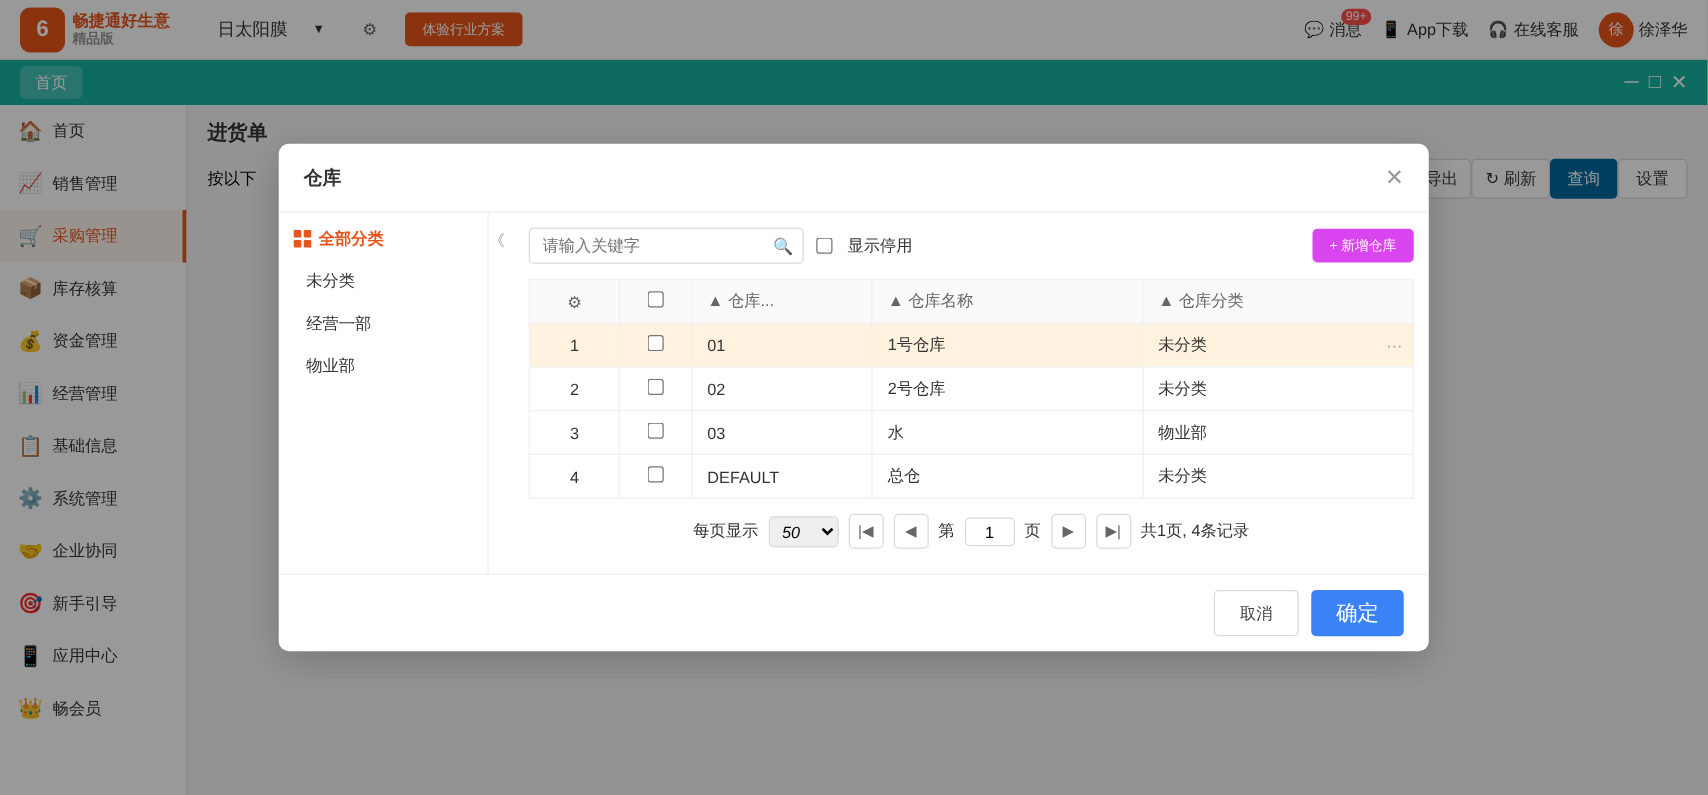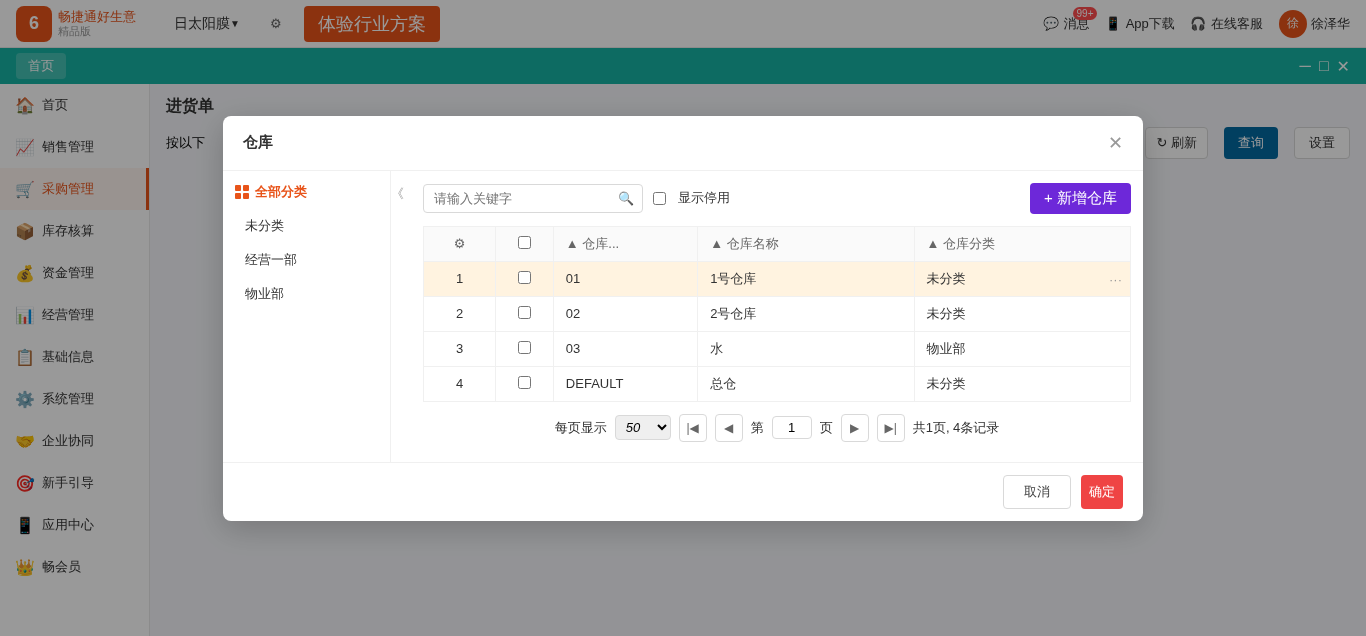--- a/index.html
+++ b/index.html
@@ -2,25 +2,25 @@
 <html><head>
   <meta charset="utf-8">
   <style>
     * { box-sizing: border-box; margin: 0; padding: 0; }
     body { font-family: 'Microsoft YaHei', Arial, sans-serif; font-size: 13px; background: #f0f2f5; overflow: hidden; width: 1366px; height: 636px; }
 
     
     .topbar { height: 48px; background: #fff; display: flex; align-items: center; padding: 0 16px; border-bottom: 1px solid #e8e8e8; position: relative; z-index: 10; }
     .topbar-logo { width: 150px; display: flex; align-items: center; gap: 6px; }
     .logo-icon { width: 36px; height: 36px; background: #e8541a; border-radius: 8px; display: flex; align-items: center; justify-content: center; color: white; font-size: 18px; font-weight: bold; }
-    .logo-text { color: #e8541a; font-size: 13px; font-weight: normal; line-height: 1.2; }
+    .logo-text { color: #e8541a; font-size: 13px; font-weight: bold; line-height: 1.2; }
     .topbar-mid { flex: 1; display: flex; align-items: center; gap: 12px; }
-    .store-selector { display: flex; align-items: center; gap: 0; font-size: 14px; color: #333; cursor: pointer; padding: 4px 8px; border-radius: 4px; }
+    .store-selector { display: flex; align-items: center; gap: 20px; font-size: 14px; color: #333; cursor: pointer; padding: 4px 8px; border-radius: 4px; }
     .gear-btn { width: 32px; height: 32px; display: flex; align-items: center; justify-content: center; cursor: pointer; color: #666; }
-    .experience-btn { background: #e8541a; color: white; border: none; padding: 6px 14px; border-radius: 4px; cursor: pointer; font-size: 18px; }
+    .experience-btn { background: #e8541a; color: white; border: none; padding: 6px 14px; border-radius: 4px; cursor: pointer; font-size: 11px; }
     .topbar-right { display: flex; align-items: center; gap: 16px; }
     .badge-item { display: flex; align-items: center; gap: 4px; cursor: pointer; color: #333; font-size: 13px; position: relative; }
     .badge { background: #ff4d4f; color: white; font-size: 10px; padding: 1px 4px; border-radius: 10px; position: absolute; top: -8px; right: -8px; }
     .user-info { display: flex; align-items: center; gap: 4px; cursor: pointer; color: #333; }
     .avatar { width: 28px; height: 28px; background: #e8541a; border-radius: 50%; display: flex; align-items: center; justify-content: center; color: white; font-size: 12px; }
 
     
     .subnav { height: 36px; background: #17b3a3; display: flex; align-items: center; padding: 0 16px; gap: 2px; }
     .subnav-item { color: white; padding: 4px 12px; border-radius: 4px; cursor: pointer; font-size: 13px; }
     .subnav-item.active { background: rgba(255,255,255,0.2); }
@@ -31,21 +31,21 @@
     
     .sidebar { width: 150px; background: #fff; border-right: 1px solid #e8e8e8; flex-shrink: 0; }
     .sidebar-item { display: flex; align-items: center; gap: 8px; padding: 12px 16px; cursor: pointer; color: #333; font-size: 13px; }
     .sidebar-item.active { background: #fff5f0; color: #e8541a; border-right: 3px solid #e8541a; }
     .sidebar-icon { width: 18px; height: 18px; display: flex; align-items: center; justify-content: center; font-size: 16px; }
 
     
     .content { flex: 1; padding: 12px 16px; background: #f5f6fa; overflow: auto; }
     .page-title { font-size: 16px; font-weight: bold; color: #333; margin-bottom: 10px; }
     .toolbar { display: flex; align-items: center; gap: 8px; margin-bottom: 10px; flex-wrap: wrap; }
-    .toolbar-right { margin-left: auto; display: flex; gap: 16px; }
+    .toolbar-right { margin-left: auto; display: flex; gap: 0; }
     .btn-primary { background: #0369a1; color: white; border: none; padding: 6px 14px; border-radius: 4px; cursor: pointer; font-size: 13px; }
     .btn-default { background: #fff; color: #333; border: 1px solid #d9d9d9; padding: 6px 14px; border-radius: 4px; cursor: pointer; font-size: 13px; }
     .btn-icon { background: #fff; color: #333; border: 1px solid #d9d9d9; padding: 6px 10px; border-radius: 4px; cursor: pointer; font-size: 13px; display: flex; align-items: center; gap: 4px; }
 
     
     .overlay { position: fixed; top: 0; left: 0; width: 100%; height: 100%; background: rgba(0,0,0,0.4); z-index: 100; display: flex; align-items: center; justify-content: center; }
 
     
     .modal { background: white; border-radius: 8px; width: 920px; max-height: 580px; display: flex; flex-direction: column; position: relative; box-shadow: 0 8px 32px rgba(0,0,0,0.2); }
     .modal-header { padding: 16px 20px; border-bottom: 1px solid #f0f0f0; display: flex; align-items: center; justify-content: space-between; }
@@ -62,21 +62,21 @@
     .cat-item { padding: 8px 10px; cursor: pointer; color: #333; font-size: 13px; border-radius: 4px; }
     .cat-collapse { width: 20px; display: flex; align-items: flex-start; padding-top: 14px; cursor: pointer; color: #999; }
 
     
     .table-panel { flex: 1; display: flex; flex-direction: column; padding: 12px; }
     .table-toolbar { display: flex; align-items: center; gap: 10px; margin-bottom: 12px; }
     .search-input { border: 1px solid #d9d9d9; border-radius: 4px; padding: 6px 32px 6px 10px; font-size: 13px; width: 220px; outline: none; }
     .search-wrap { position: relative; }
     .search-icon { position: absolute; right: 8px; top: 50%; transform: translateY(-50%); color: #999; cursor: pointer; }
     .checkbox-label { display: flex; align-items: center; gap: 12px; font-size: 13px; color: #333; cursor: pointer; }
-    .add-btn { background: #6d28d9; color: white; border: none; padding: 6px 14px; border-radius: 4px; cursor: pointer; font-size: 15px; margin-left: auto; }
+    .add-btn { background: #d946ef; color: white; border: none; padding: 6px 14px; border-radius: 4px; cursor: pointer; font-size: 11px; margin-left: auto; }
 
     
     .data-table { width: 100%; border-collapse: collapse; font-size: 13px; }
     .data-table th { background: #fafafa; border: 1px solid #f0f0f0; padding: 8px 12px; color: #666; font-weight: normal; text-align: left; }
     .data-table td { border: 1px solid #f0f0f0; padding: 8px 12px; color: #333; }
     .data-table tr.highlighted td { background: #fff3e0; }
     .th-center { text-align: center !important; }
     .td-center { text-align: center; }
     .col-num { width: 50px; }
     .col-check { width: 40px; }
@@ -87,21 +87,21 @@
     
     .pagination { display: flex; align-items: center; justify-content: center; gap: 8px; padding: 12px 0 8px; font-size: 13px; color: #333; }
     .page-select { border: 1px solid #d9d9d9; border-radius: 4px; padding: 3px 6px; font-size: 13px; font-style: italic; }
     .page-btn { border: 1px solid #d9d9d9; background: #fff; width: 28px; height: 28px; border-radius: 4px; cursor: pointer; display: flex; align-items: center; justify-content: center; color: #666; font-size: 12px; }
     .page-btn:disabled { color: #ccc; cursor: default; }
     .page-input { border: 1px solid #d9d9d9; border-radius: 4px; width: 40px; padding: 3px 6px; text-align: center; font-size: 13px; }
 
     
     .modal-footer { padding: 12px 20px; border-top: 1px solid #f0f0f0; display: flex; justify-content: flex-end; gap: 10px; }
     .cancel-btn { background: #fff; color: #404040; border: 1px solid #d9d9d9; padding: 7px 20px; border-radius: 4px; cursor: pointer; font-size: 13px; }
-    .confirm-btn { background: #ef4444; color: white; border: none; padding: 7px 8px; border-radius: 4px; cursor: pointer; font-size: 13px; }
+    .confirm-btn { background: #3b82f6; color: white; border: none; padding: 7px 20px; border-radius: 4px; cursor: pointer; font-size: 17px; }
   </style>
 </head>
 <body>
 
 <div class="topbar">
   <div class="topbar-logo">
     <div class="logo-icon">
       <span>6</span>
     </div>
     <div class="logo-text">

